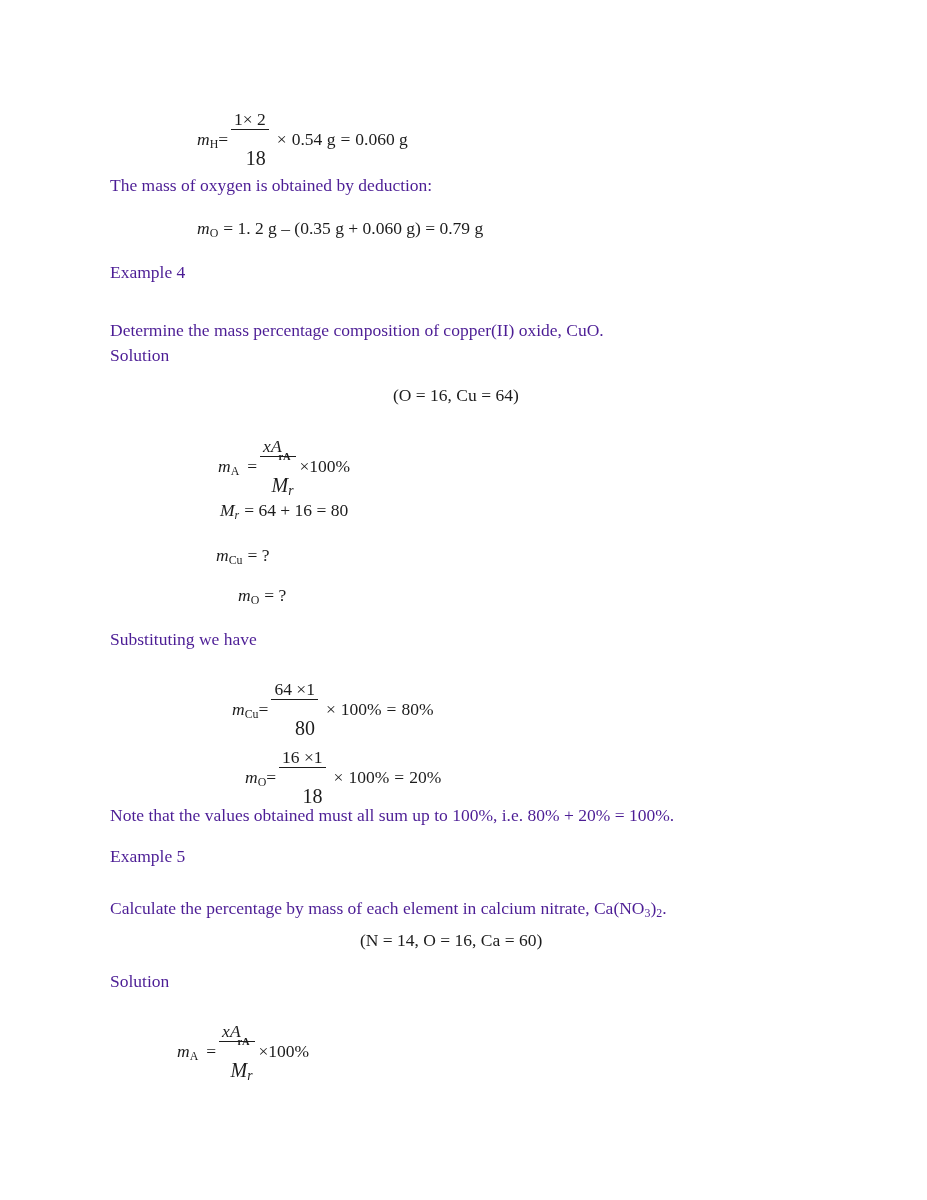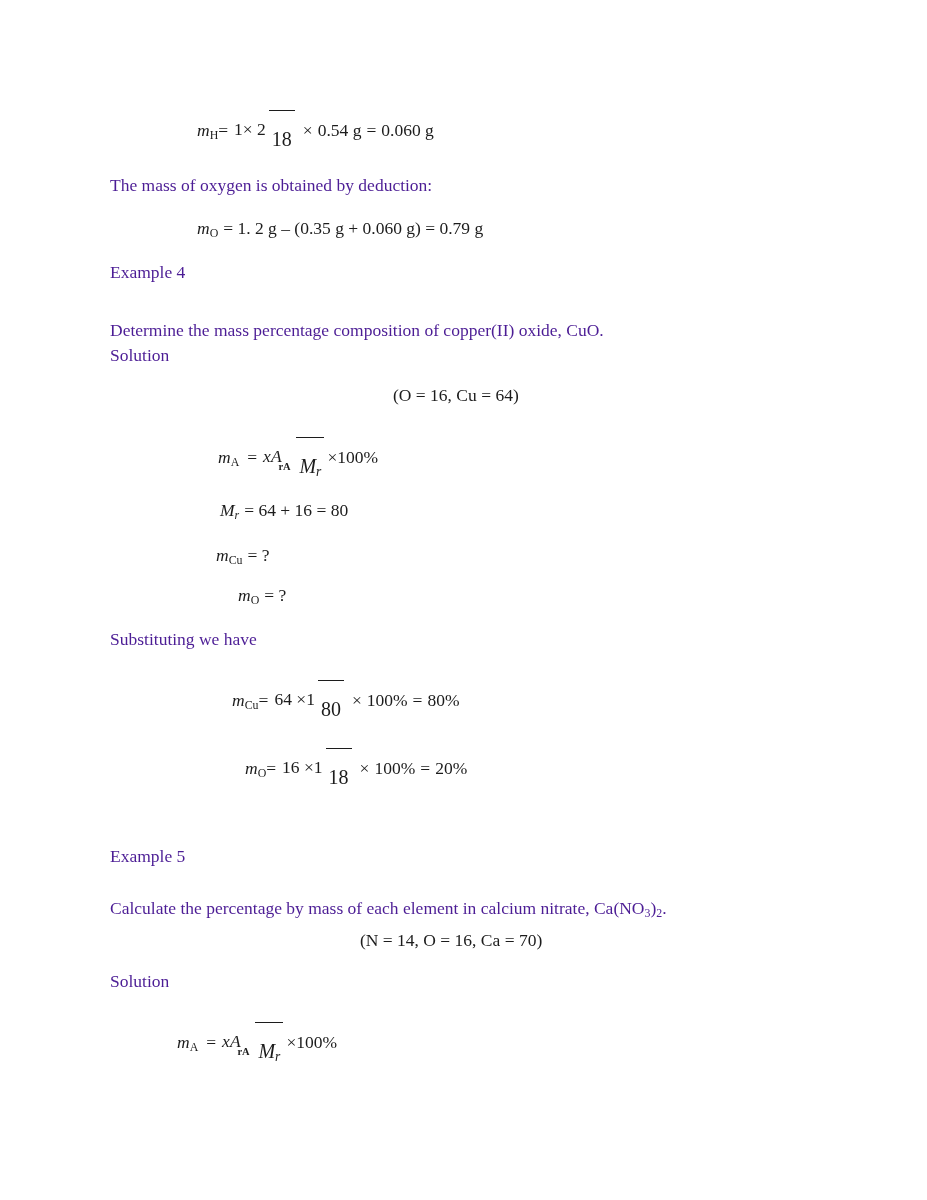--- a/index.html
+++ b/index.html
@@ -52,21 +52,21 @@
     font-size: 0.68em;
     vertical-align: -0.22em;
     font-style: normal;
     line-height: 0;
   }
   .sub-it { font-style: italic; }
 
   
   .frac {
     display: inline-flex;
-    flex-direction: row;
+    flex-direction: column;
     align-items: center;
     vertical-align: middle;
     margin: 0 3px;
     line-height: 1.05;
   }
   .frac .num {
     padding: 0 3px 1px 3px;
     font-size: 17.5px;
   }
   .frac .den {
@@ -190,28 +190,29 @@
     <span class="sp"></span>
     <span>×</span>
     <span class="sp"></span>
     <span>100%</span>
     <span class="sp"></span>
     <span>=</span>
     <span class="sp"></span>
     <span>20%</span>
   </div>
 
+  <div class="para" style="top:805px;">Note that the values obtained must all sum up to 100%, i.e. 80% + 20% = 100%.</div>
 
   <div class="para" style="top:846px;">Example 5</div>
 
   <div class="para" style="top:890px;margin-top:8px;">
     <span>Calculate the percentage by mass of each element in calcium nitrate, Ca(NO</span><sub>3</sub><span>)</span><sub>2</sub><span>.</span>
   </div>
 
-  <div class="eq" style="left:360px; top:930px;">(N = 14, O = 16, Ca = 70)</div>
+  <div class="eq" style="left:360px; top:930px;">(N = 14, O = 16, Ca = 60)</div>
 
   <div class="para" style="top:971px;">Solution</div>
 
   <div class="eq" style="left:177px; top:1022px;">
     <span class="v"><span>m</span><sub>A</sub></span>
     <span class="sp-wide"></span>
     <span>=</span>
     <span class="frac">
       <span class="num ara"><span class="v">x</span><span class="v">A</span><span class="arsub">rA</span></span>
       <span class="den"><span class="v">M</span><sub class="sub-it">r</sub></span>

